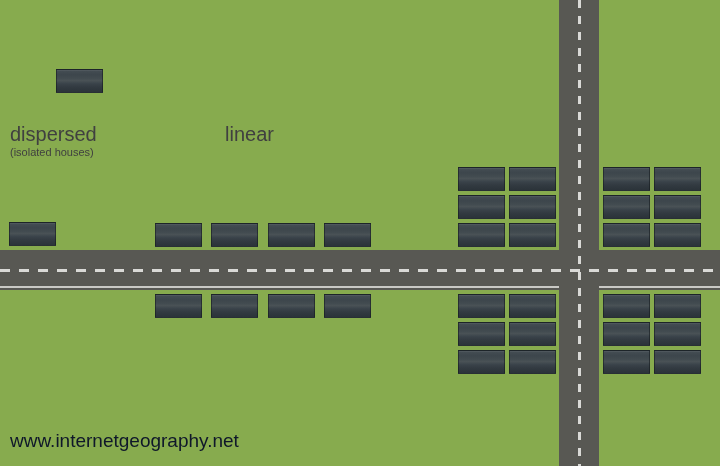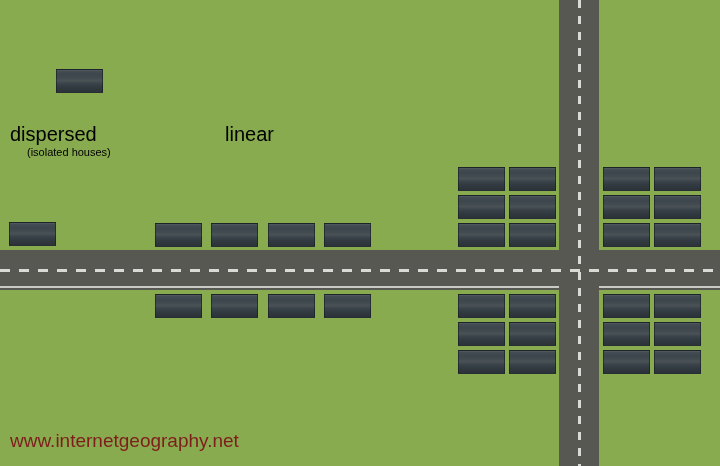--- a/index.html
+++ b/index.html
@@ -25,30 +25,30 @@
     position: absolute;
     box-sizing: border-box;
     border: 1px solid rgba(18, 24, 28, 0.55);
     background: linear-gradient(180deg,
       #454e54 0%, #3d464c 22%, #424b50 38%,
       #4a5256 48%, #3a434a 62%, #323a41 78%, #2b3339 100%);
     box-shadow: inset 0 1px 0 rgba(255,255,255,0.06);
   }
   .label {
     position: absolute;
-    color: #000000;
+    color: #404040;
     font-size: 20px;
     line-height: 20px;
     white-space: nowrap;
   }
-  .sublabel { font-size: 11px; line-height: 12px; margin-top: 2px; margin-left: 17px; }
+  .sublabel { font-size: 11px; line-height: 12px; margin-top: 2px; }
   .watermark {
     position: absolute;
     left: 10px; top: 431px;
-    color: #7f1d1d;
+    color: #0f172a;
     font-size: 19px;
     line-height: 20px;
     white-space: nowrap;
   }
   #label-dispersed { left: 10px; top: 124px; }
   #label-linear    { left: 225px; top: 124px; }
   #label-nucleated { left: 458px; top: 124px; }
 </style>
 </head>
 <body>

